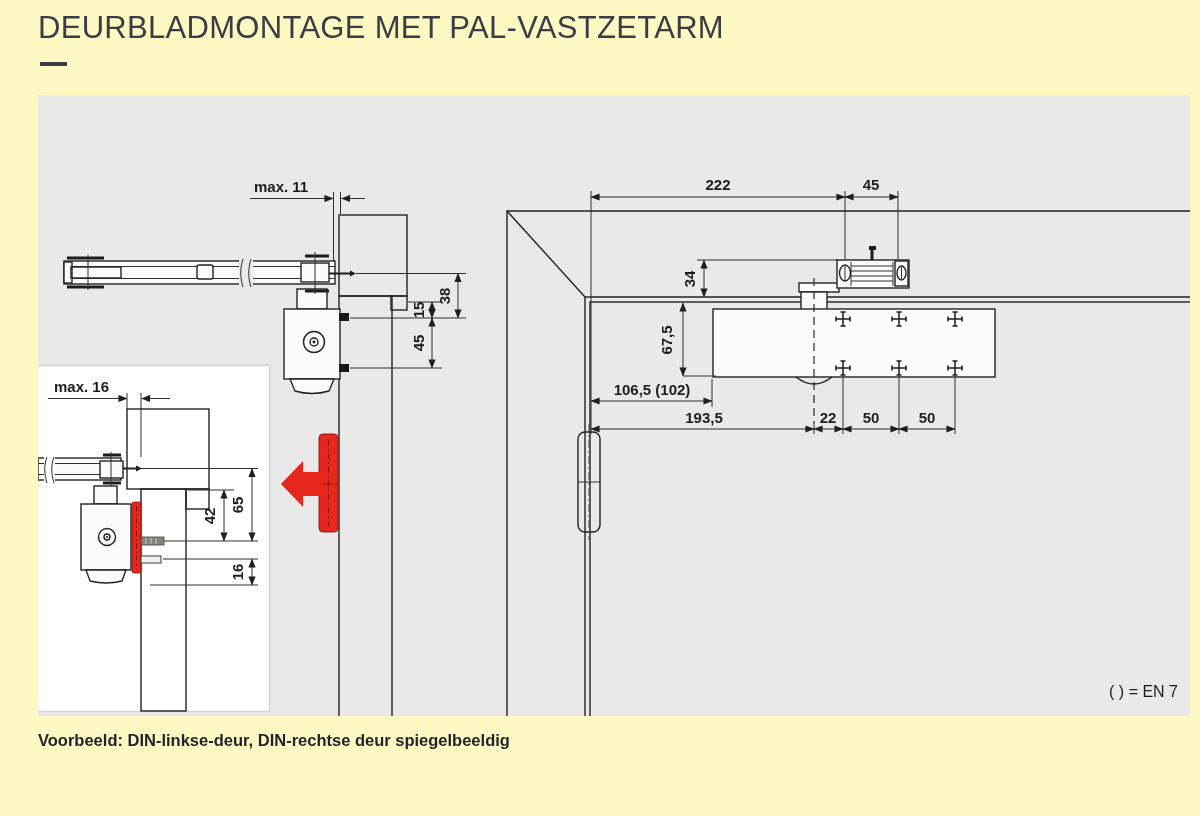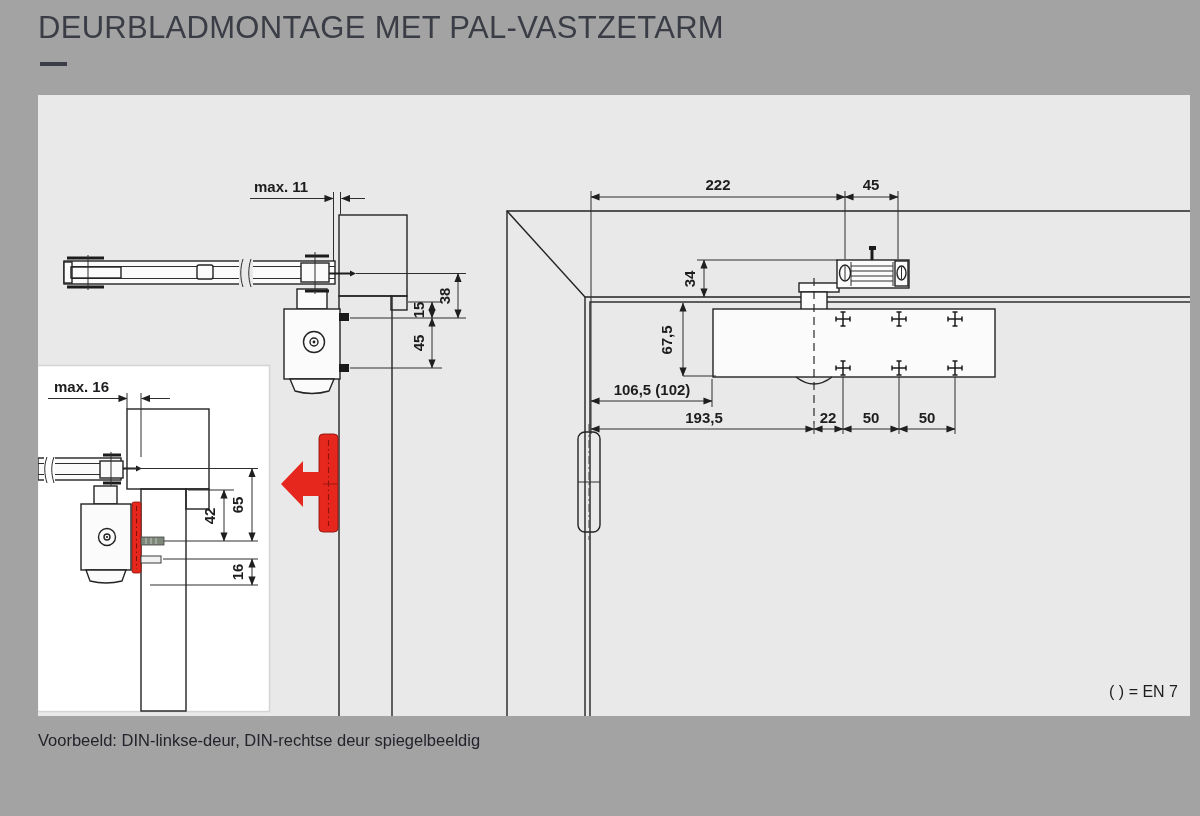--- a/index.html
+++ b/index.html
@@ -1,22 +1,22 @@
 <!DOCTYPE html>
 <html><head>
 <meta charset="utf-8">
 <style>
   html,body{margin:0;padding:0;background:#ffffff;width:1200px;height:816px;overflow:hidden;
             font-family:"Liberation Sans",sans-serif;}
-  #page{position:relative;width:1200px;height:816px;background:#a3a3a3;}
+  #page{position:relative;width:1200px;height:816px;background:#fef9c3;}
   #title{position:absolute;left:38px;top:10px;font-size:31px;letter-spacing:.3px;
          color:#3a3d45;font-weight:400;white-space:nowrap;}
   #title-dash{position:absolute;left:40px;top:62px;width:27px;height:4px;background:#3a3d45;}
   #diagram{position:absolute;left:38px;top:95px;width:1152px;height:621px;background:#e9e9e9;}
-  #caption{position:absolute;left:38px;top:731px;font-size:16.5px;color:#23232b;}
+  #caption{position:absolute;left:38px;top:731px;font-size:16.5px;color:#23232b;font-weight:bold;}
   svg{display:block;}
   .ln{stroke:#232323;stroke-width:1.4;fill:none;}
   .fw{fill:#fbfbfb;stroke:#232323;stroke-width:1.4;}
   .thin{stroke:#2e2e2e;stroke-width:1;fill:none;}
   .dim{stroke:#2e2e2e;stroke-width:1;fill:none;marker-start:url(#arr);marker-end:url(#arr);}
   .dim1{stroke:#2e2e2e;stroke-width:1;fill:none;marker-end:url(#arr);}
   .thick{stroke:#1c1c1c;stroke-width:3;fill:none;}
   .dtx{font-family:"Liberation Sans",sans-serif;font-size:15px;font-weight:700;fill:#1d1d1f;}
   .scr{stroke:#1c1c1c;stroke-width:1.5;fill:none;}
 </style>

